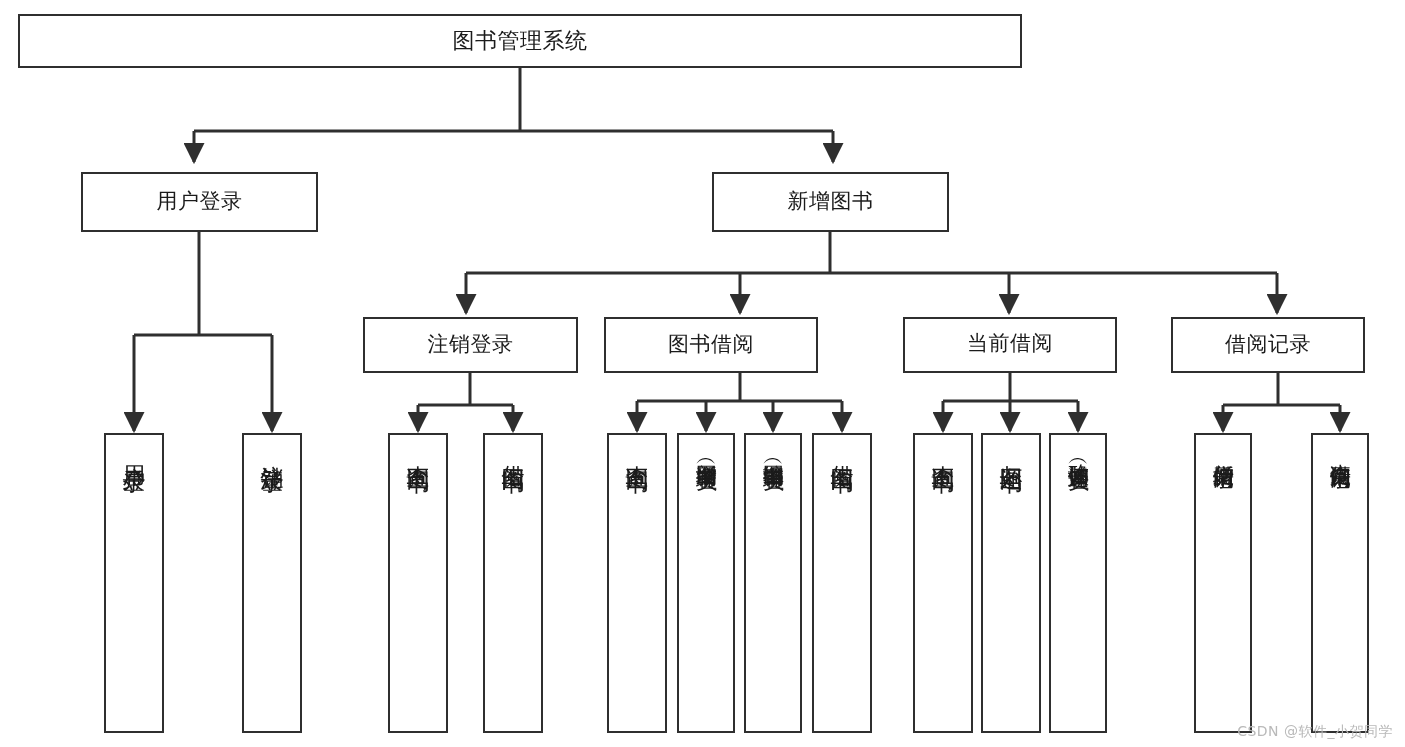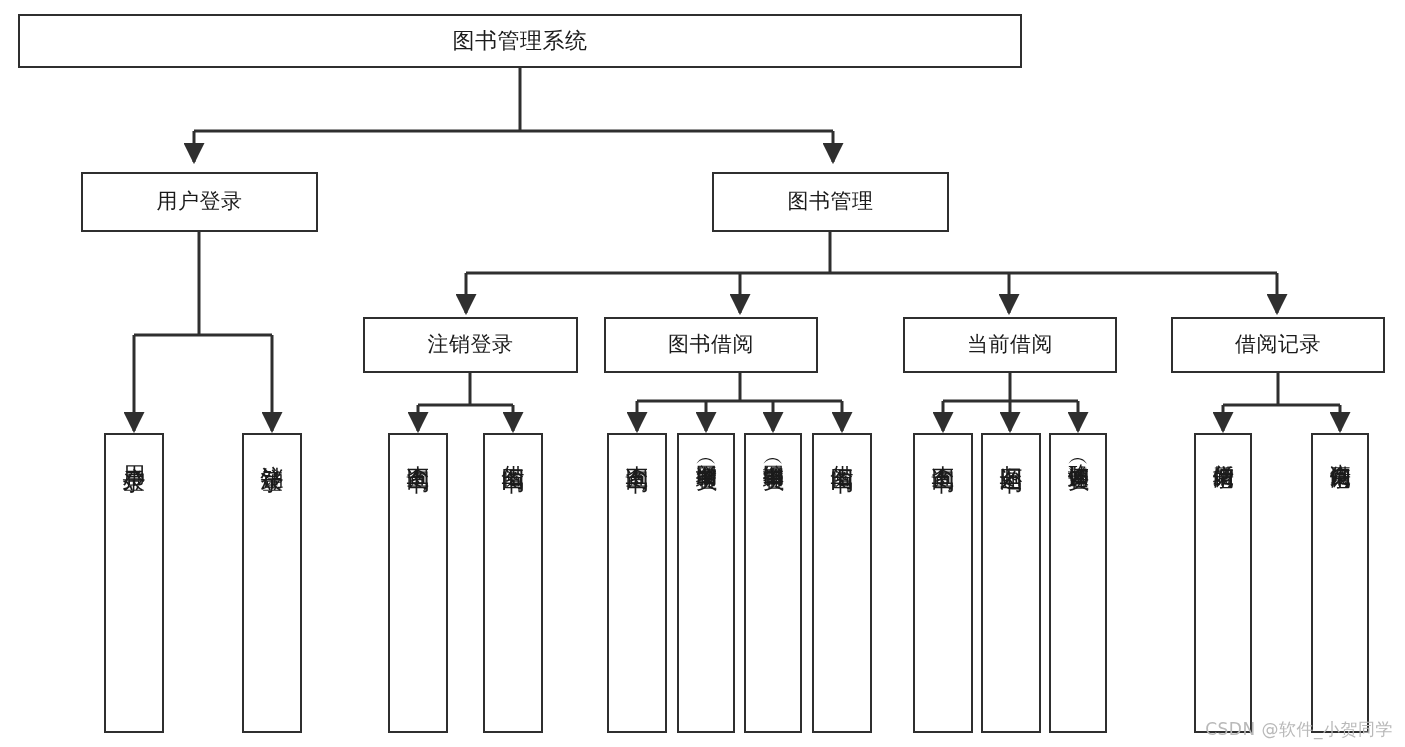--- a/index.html
+++ b/index.html
@@ -58,21 +58,21 @@
     color: #1b1b1b;
   }
   .leaf.tight .vtext {
     font-size: 21px;
     letter-spacing: 1px;
   }
   .watermark {
     position: absolute;
     right: 12px;
     bottom: 6px;
-    font-size: 17px;
+    font-size: 14px;
     color: #b9b9b9;
     letter-spacing: 0.5px;
     white-space: nowrap;
   }
 </style>
 </head>
 <body>
 
 <div id="canvas">
 
@@ -127,33 +127,33 @@
   </svg>
 
   <div class="node node-h node-root" style="left:18px; top:14px; width:1004px; height:54px;">
     <span>图书管理系统</span>
   </div>
 
   <div class="node node-h" style="left:81px; top:172px; width:237px; height:60px;">
     <span>用户登录</span>
   </div>
   <div class="node node-h" style="left:712px; top:172px; width:237px; height:60px;">
-    <span>图书管理</span>
+    <span>新增图书</span>
   </div>
 
   <div class="node node-h" style="left:363px; top:317px; width:215px; height:56px;">
     <span>注销登录</span>
   </div>
   <div class="node node-h" style="left:604px; top:317px; width:214px; height:56px;">
     <span>图书借阅</span>
   </div>
-  <div class="node node-h" style="left:903px; top:317px; width:214px; height:56px;">
+  <div class="node node-h" style="left:903px; top:317px; width:214px; height:56px;font-family:Liberation Mono, monospace;">
     <span>当前借阅</span>
   </div>
-  <div class="node node-h" style="left:1171px; top:317px; width:214px; height:56px;">
+  <div class="node node-h" style="left:1171px; top:317px; width:194px; height:56px;">
     <span>借阅记录</span>
   </div>
 
   <div class="node leaf" style="left:104px; top:433px; width:60px; height:300px;">
     <span class="vtext">用户登录</span>
   </div>
   <div class="node leaf" style="left:242px; top:433px; width:60px; height:300px;">
     <span class="vtext">注销登录</span>
   </div>
 

